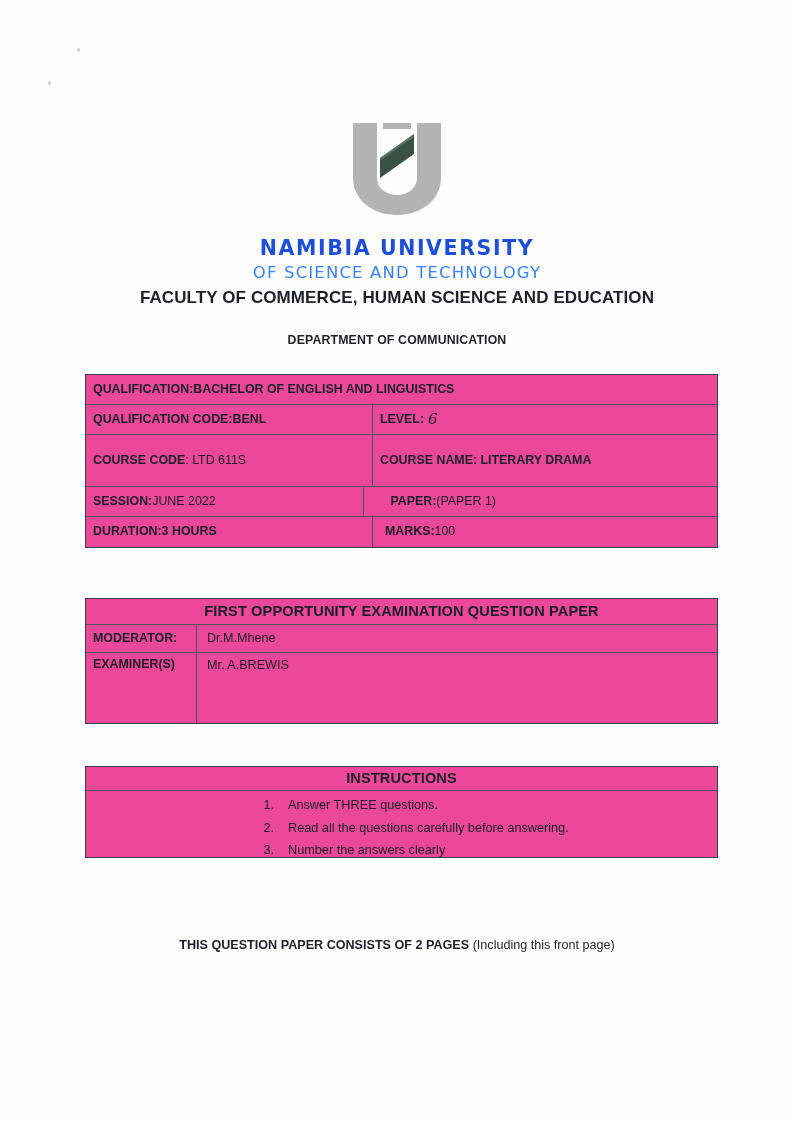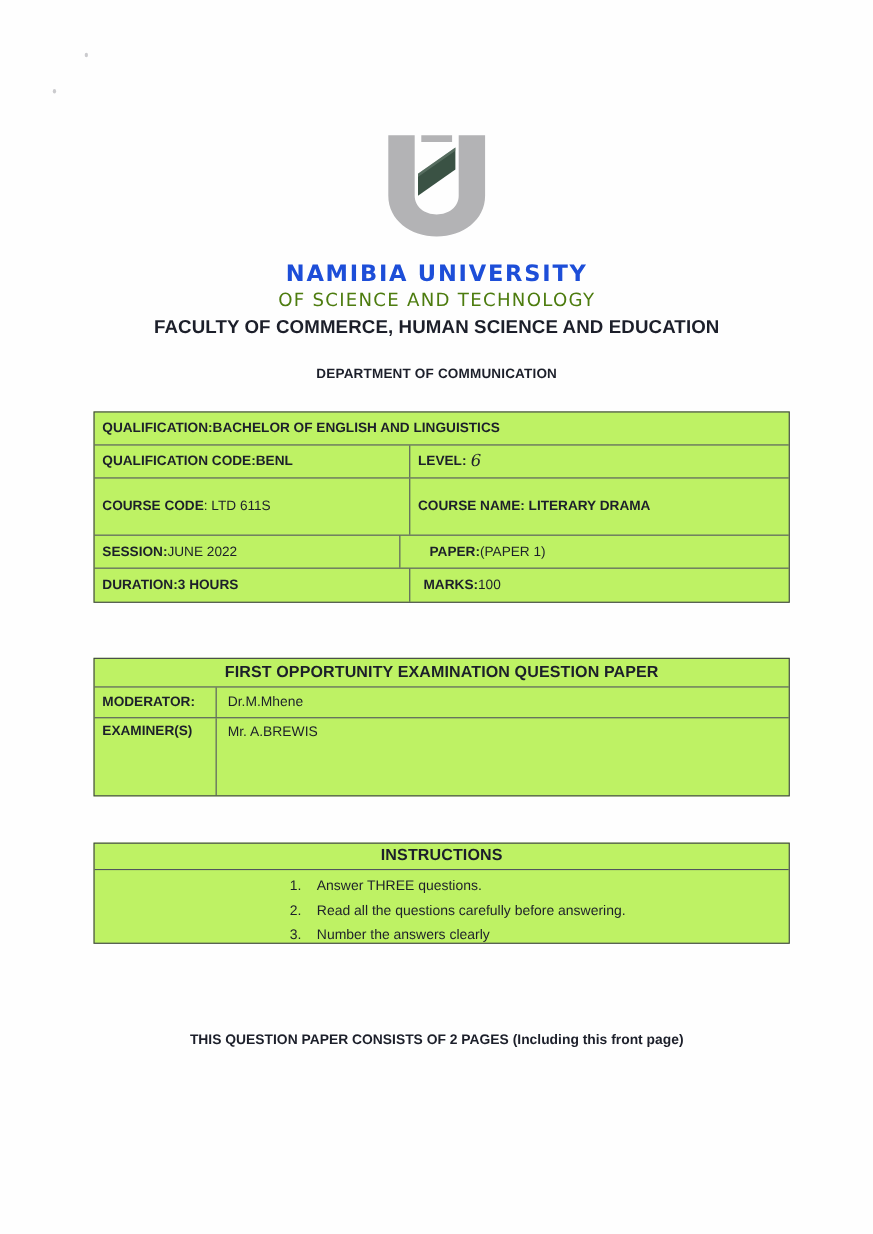--- a/index.html
+++ b/index.html
@@ -61,21 +61,21 @@
     font-family: "DejaVu Sans", sans-serif;
   }
   .uni-sub {
     position: absolute;
     left: 0; right: 0;
     top: 263px;
     text-align: center;
     font-size: 16.5px;
     font-weight: 400;
     letter-spacing: 1.15px;
-    color: #4d7c0f;
+    color: #3b82f6;
     font-family: "DejaVu Sans", sans-serif;
   }
   .faculty {
     position: absolute;
     left: 0; right: 0;
     top: 288px;
     text-align: center;
     font-size: 17px;
     font-weight: 700;
     letter-spacing: .1px;
@@ -88,21 +88,21 @@
     font-size: 12.3px;
     font-weight: 700;
     letter-spacing: .15px;
   }
 
   
   .tbl {
     position: absolute;
     border: 1.3px solid #3c3f48;
     box-sizing: border-box;
-    background: #bef264;
+    background: #ec4899;
   }
   .trow {
     display: flex;
     box-sizing: border-box;
     border-bottom: 1.3px solid #52555e;
   }
   .trow:last-child { border-bottom: none; }
   .tcell {
     box-sizing: border-box;
     display: flex;
@@ -203,21 +203,21 @@
 
   
   .footer {
     position: absolute;
     left: 0; right: 0;
     top: 938px;
     text-align: center;
     font-size: 12.6px;
   }
   .footer b { font-weight: 700; }
-  .footer span { font-weight: 700; text-align: right; }
+  .footer span { font-weight: 400; text-align: right; }
 
   
   .handwritten {
     font-family: "DejaVu Serif", serif;
     font-style: italic;
     font-size: 15px;
     font-weight: 400;
     padding-left: 4px;
     color: #20232c;
   }

